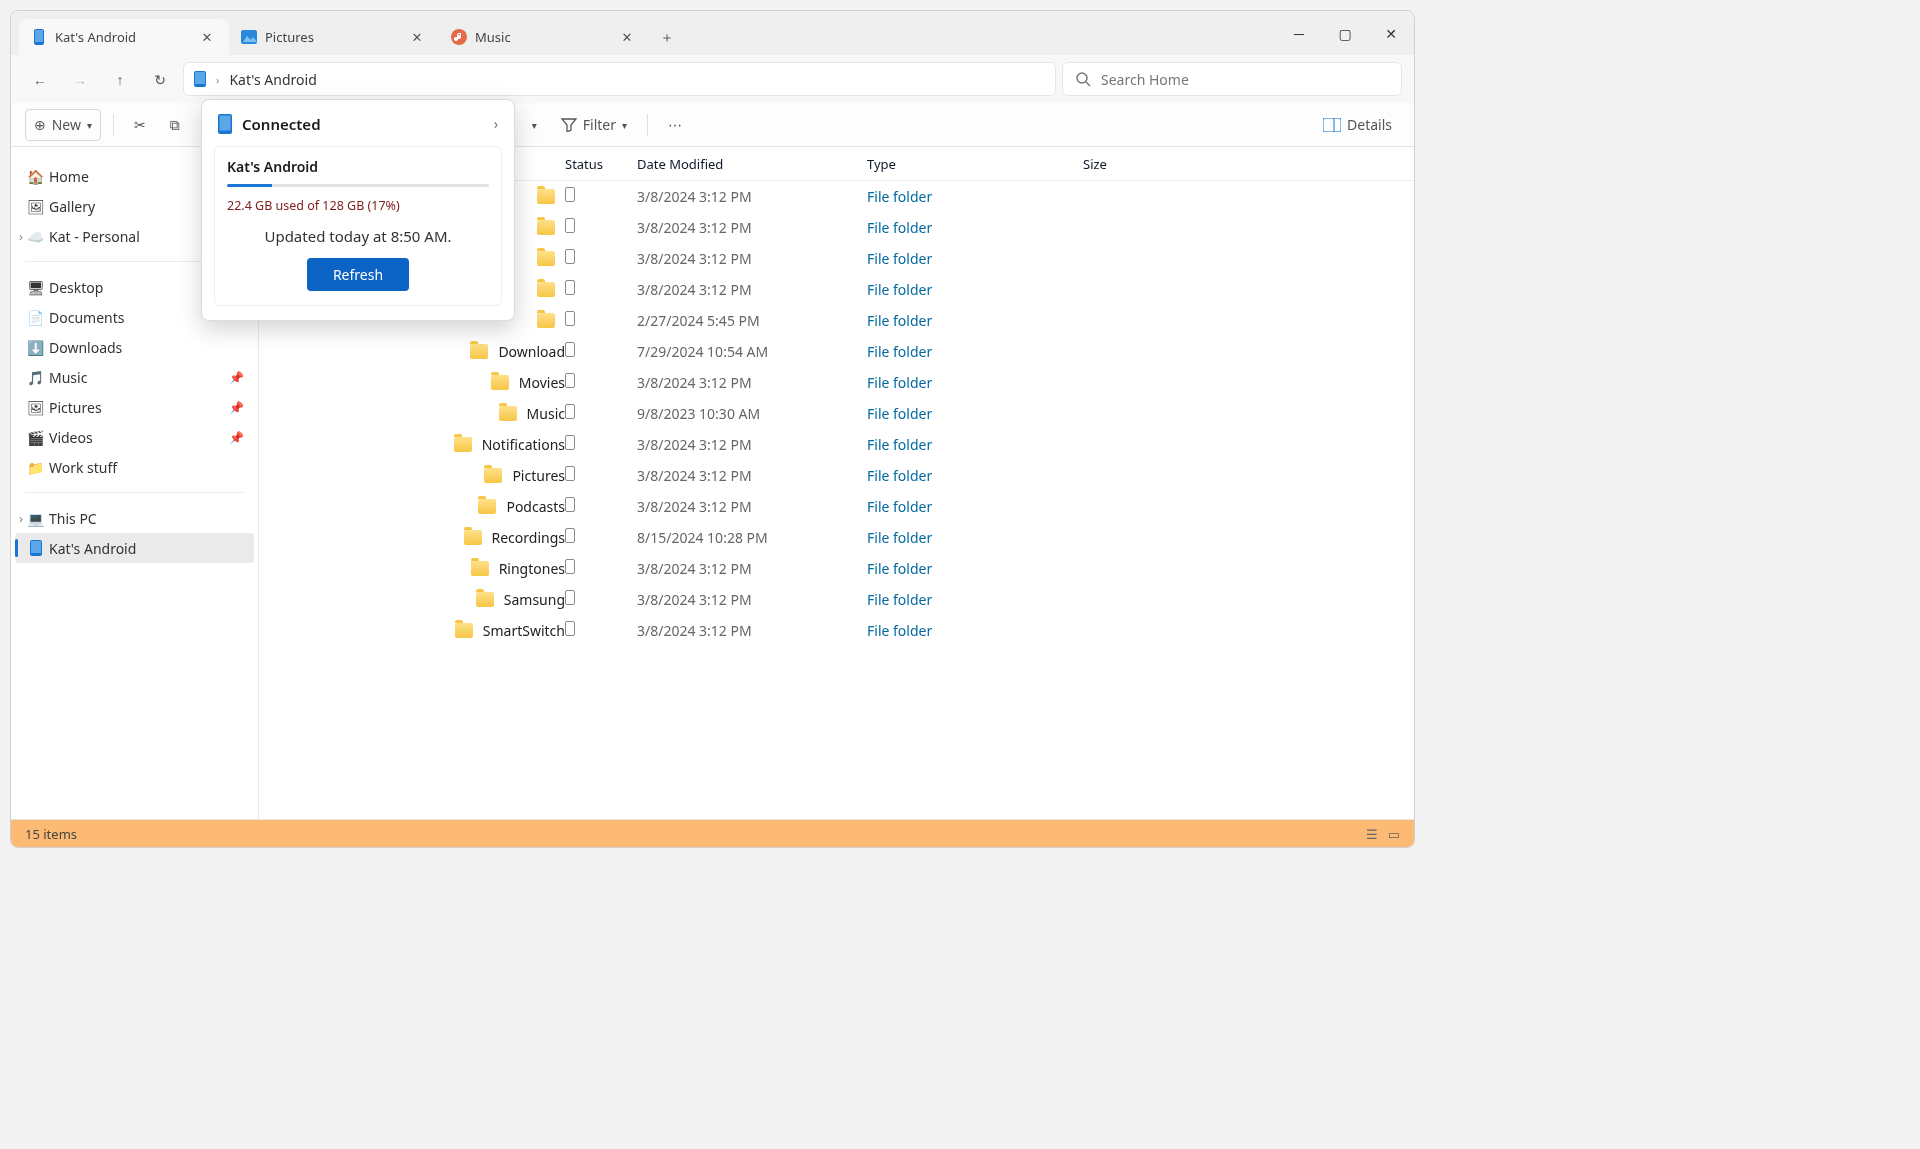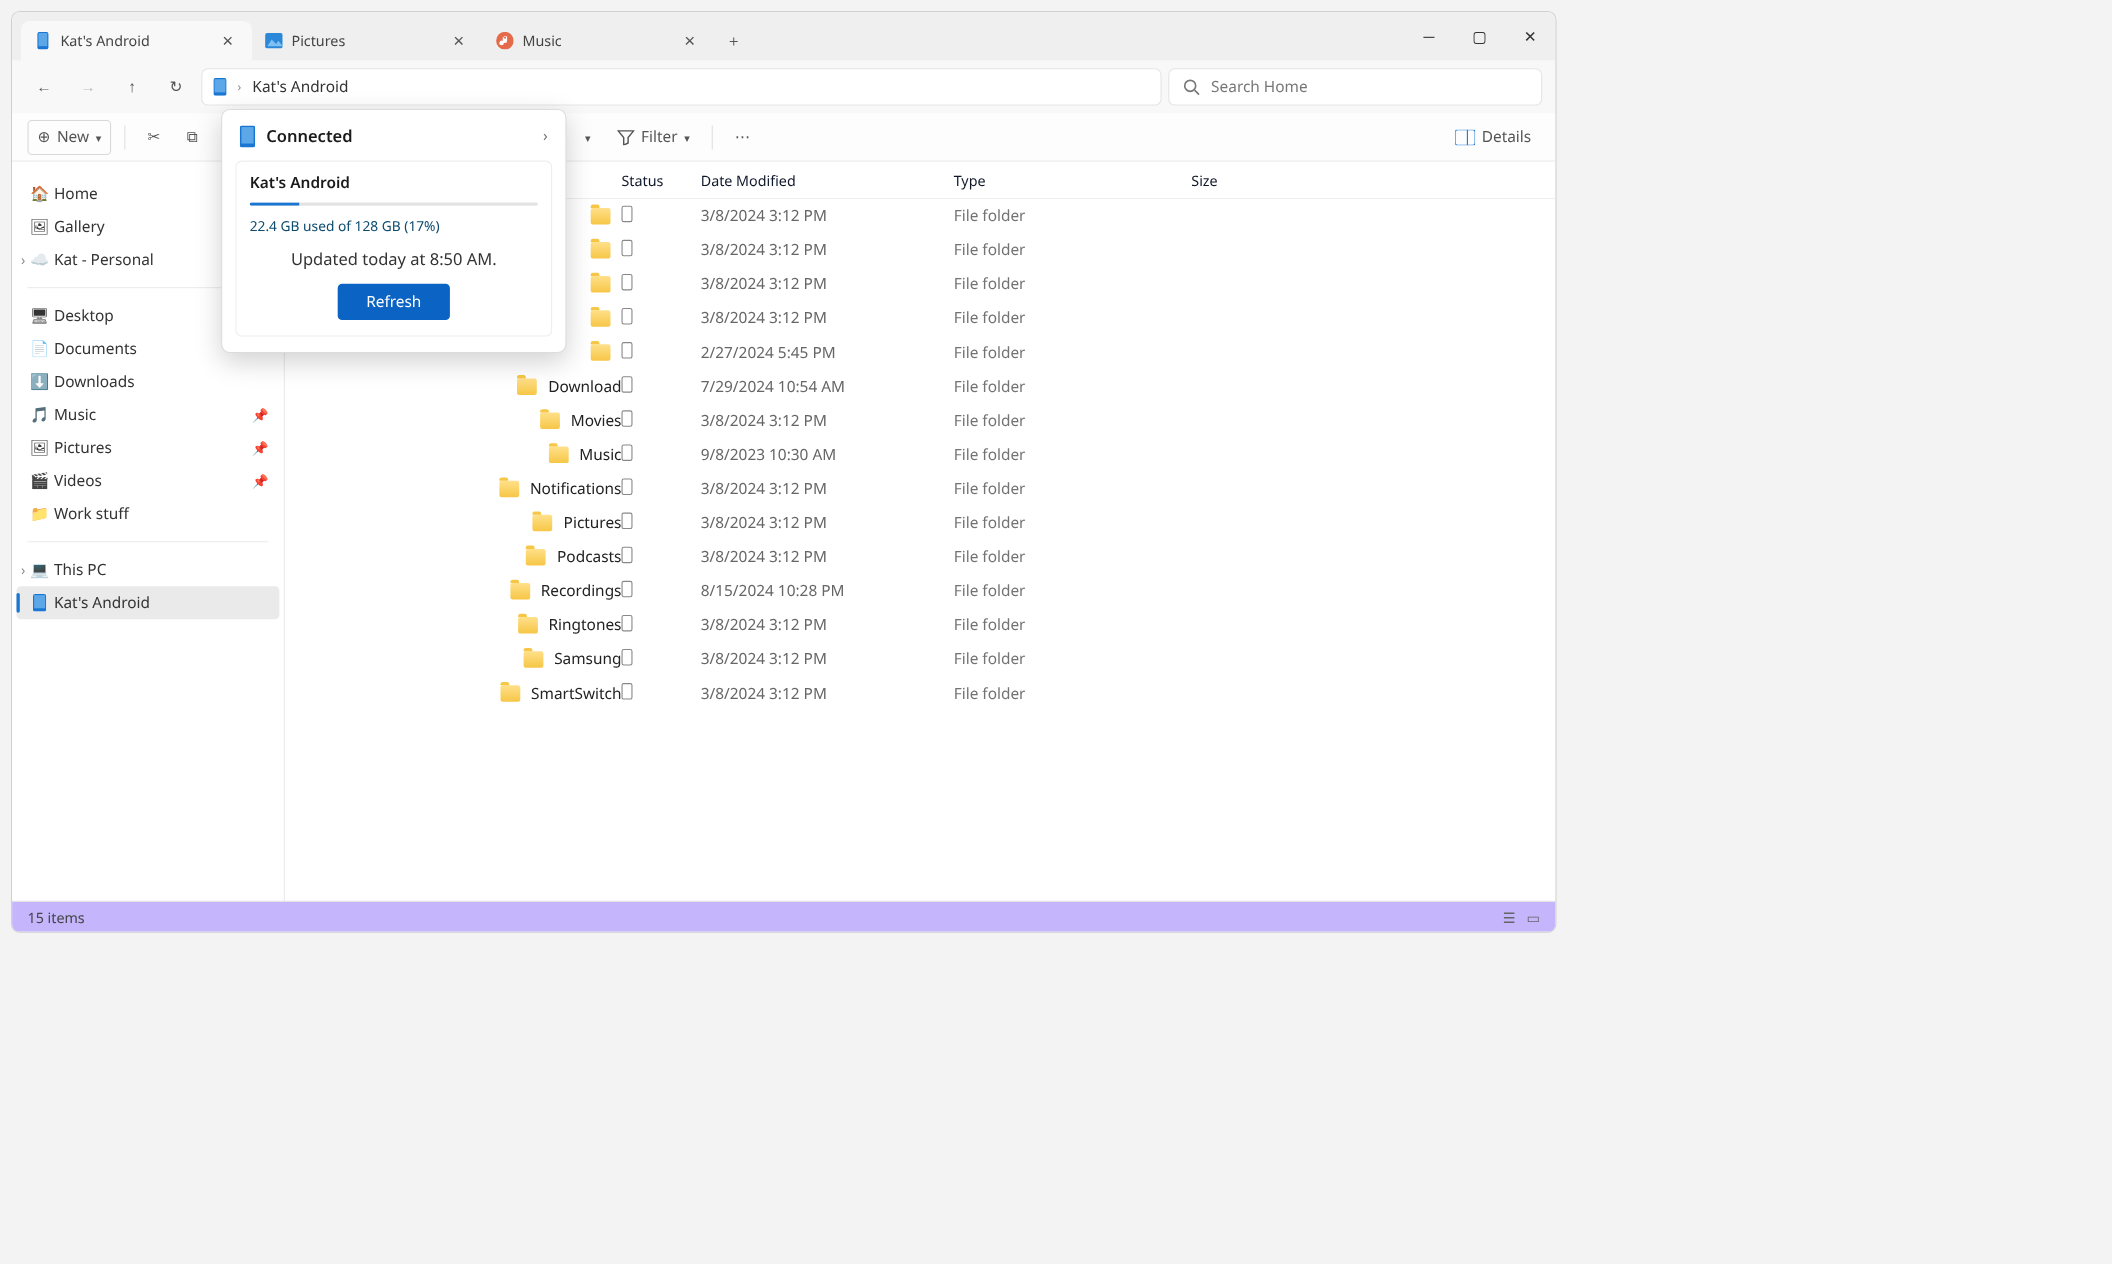--- a/index.html
+++ b/index.html
@@ -51,38 +51,38 @@
 .col-date { width: 230px; }
 .col-type { width: 216px; }
 .col-size { width: 120px; }
 .rows { flex:1; overflow:auto; }
 .row { display:flex; height:31px; align-items:center; padding-left:36px; color:#555; font-size:14px; }
 .row .cell-name { width:270px; display:flex; align-items:center; gap:10px; color:#222;justify-content:flex-end; }
 .row .folder-icon { width:18px; height:15px; background:linear-gradient(#ffe08a,#f6c646); border-radius:2px; position:relative; }
 .row .folder-icon::before { content:""; position:absolute; top:-3px; left:0; width:8px; height:3px; background:#f6c646; border-radius:2px 2px 0 0; }
 .row .cell-status { width:72px; color:#888; }
 .row .cell-date { width:230px; color:#666; }
-.row .cell-type { width:216px; color:#737373; }
+.row .cell-type { width:216px; color:#0369a1; }
 .row .cell-size { width:120px; color:#666; }
 .phone-glyph { display:inline-block; width:10px; height:15px; border:1.5px solid #888; border-radius:2px; position:relative; }
 
 
-.statusbar { height:28px; border-top:1px solid #e5e5e5; display:flex; align-items:center; padding:0 14px; font-size:13px; color:#444; background:#c4b5fd; }
+.statusbar { height:28px; border-top:1px solid #e5e5e5; display:flex; align-items:center; padding:0 14px; font-size:13px; color:#444; background:#fdba74; }
 .statusbar .view-icons { margin-left:auto; display:flex; gap:10px; color:#666; }
 
 
 .flyout { position:absolute; left:190px; top:88px; width:314px; background:#fff; border:1px solid #dcdcdc; border-radius:8px; box-shadow:0 8px 24px rgba(0,0,0,.18); padding:14px 0 14px; z-index:50; }
 .fly-header { display:flex; align-items:flex-start; padding:0 16px 12px; gap:10px; }
 .fly-header .chev { margin-left:auto; color:#777; }
 .fly-title { font-size:15px; font-weight:600; }
 .fly-card { margin:0 12px; border:1px solid #eee; border-radius:6px; padding:10px 12px 14px; }
 .fly-dev-name { font-weight:600; font-size:14px; margin-bottom:8px; }
 .fly-bar { height:3px; background:#e3e3e3; border-radius:2px; overflow:hidden; margin-bottom:10px; }
 .fly-bar-fill { height:100%; width:17%; background:#1976d2; }
-.fly-usage { font-size:12.5px; color:#0c4a6e; margin-bottom:12px; }
+.fly-usage { font-size:12.5px; color:#7f1d1d; margin-bottom:12px; }
 .fly-updated { text-align:center; font-size:15px; color:#333; margin-bottom:12px; }
 .fly-refresh { display:block; margin:0 auto; background:#0b63c4; color:#fff; border:none; padding:7px 26px; border-radius:4px; font-size:14px; }
 .fly-bottom { display:flex; align-items:center; margin:14px 12px 0; gap:10px; }
 .fly-manage { background:#fff; border:1px solid #d8d8d8; border-radius:4px; padding:6px 14px; font-size:14px; }
 .fly-settings { margin-left:auto; width:30px;height:30px;border:1px solid #d8d8d8;border-radius:4px;display:flex;align-items:center;justify-content:center;color:#555; }
 
 svg { display:block; }
 </style>
 </head>
 <body>

